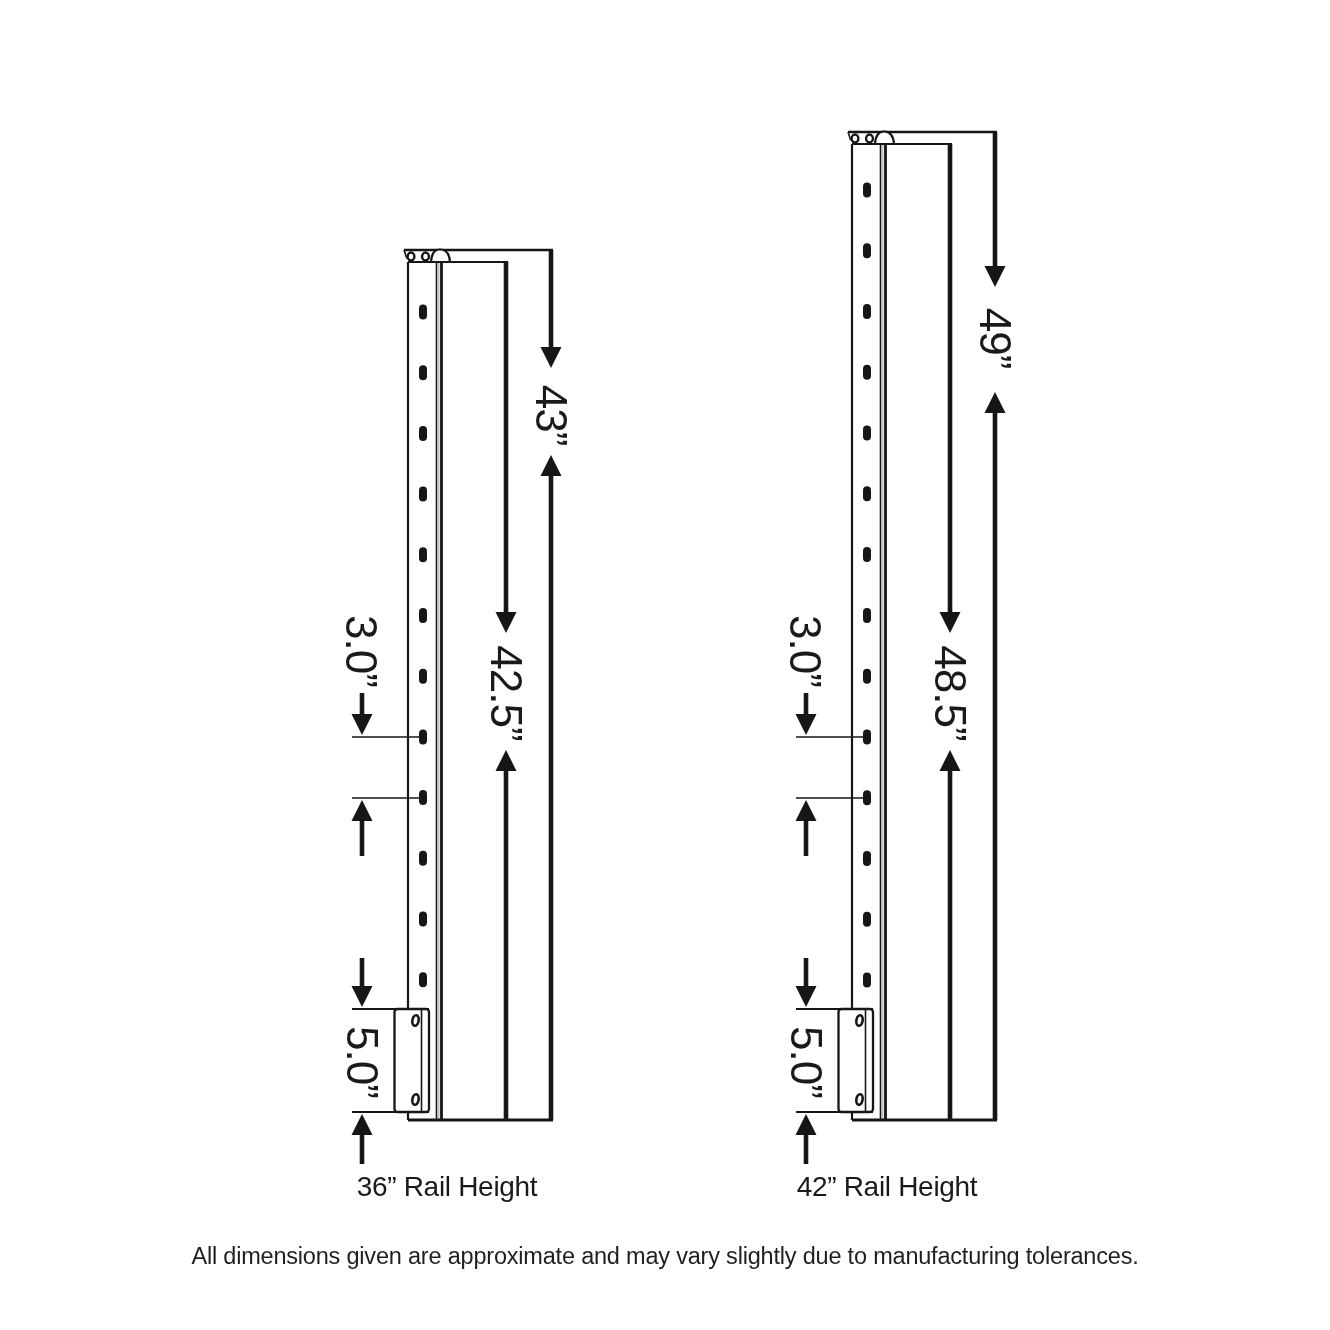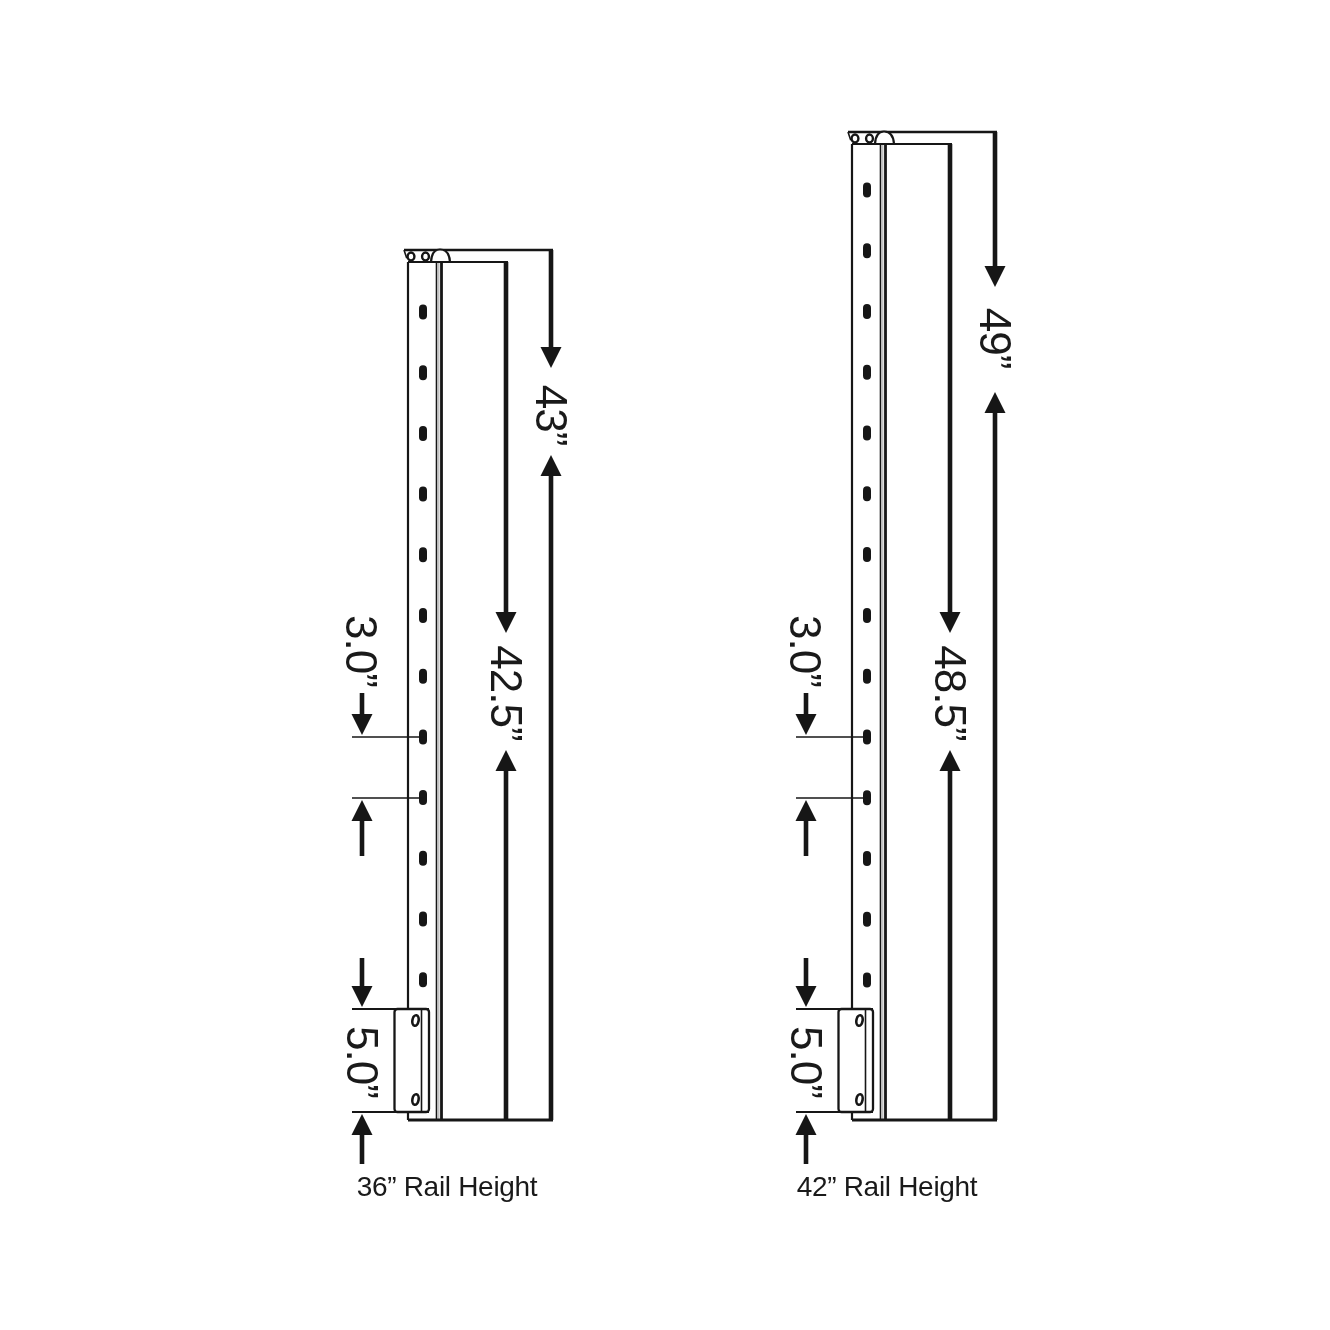--- a/index.html
+++ b/index.html
@@ -182,13 +182,14 @@
       <line class="dim" x1="806" y1="958" x2="806" y2="988"></line>
       <use href="#arrowhead" class="ah" transform="translate(806,1007)"></use>
       <text class="dimtxt" x="806" y="1062" transform="rotate(90 806 1062)">5.0”</text>
       <use href="#arrowhead" class="ah" transform="translate(806,1114) rotate(180)"></use>
       <line class="dim" x1="806" y1="1133" x2="806" y2="1164"></line>
     </g>
     <text class="label" x="887" y="1186">42” Rail Height</text>
   </g>
 </svg>
 
+<div class="footnote">All dimensions given are approximate and may vary slightly due to manufacturing tolerances.</div>
 </div>
 
 </body></html>

